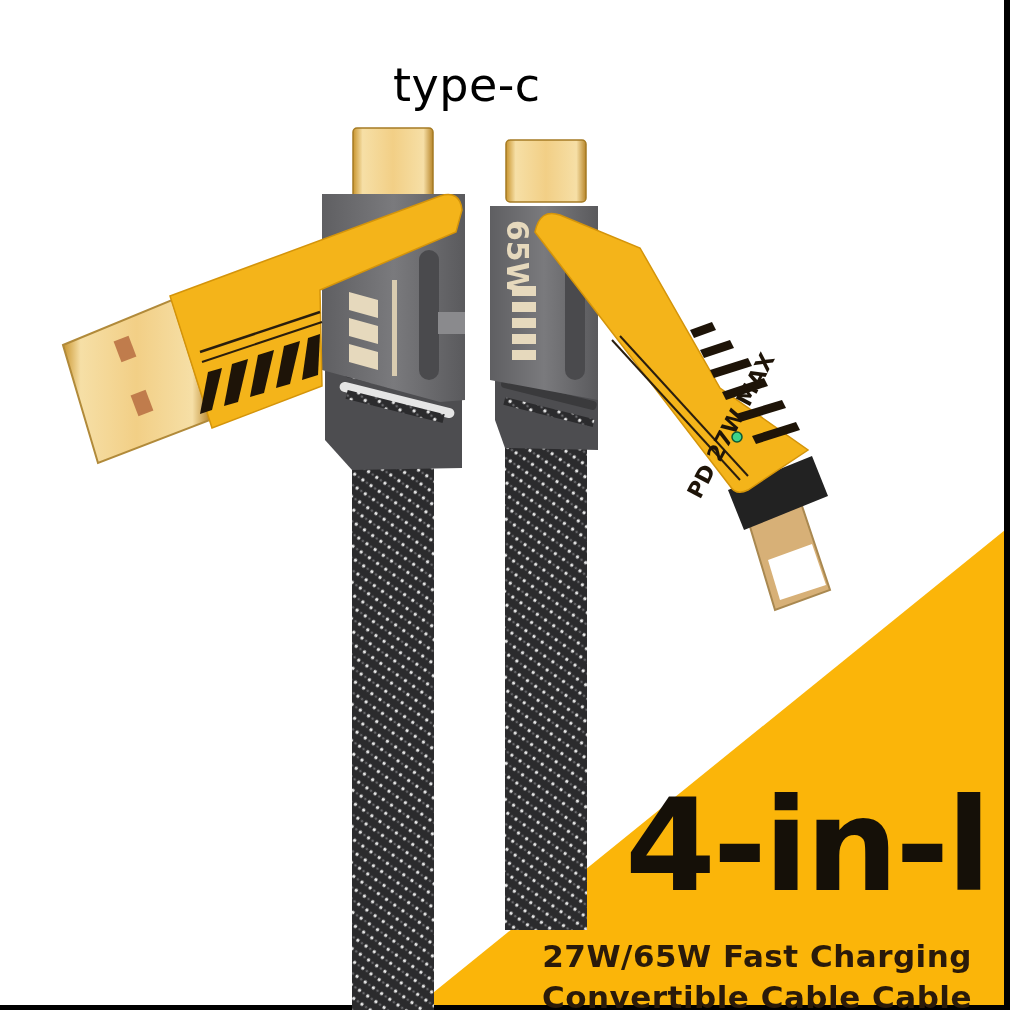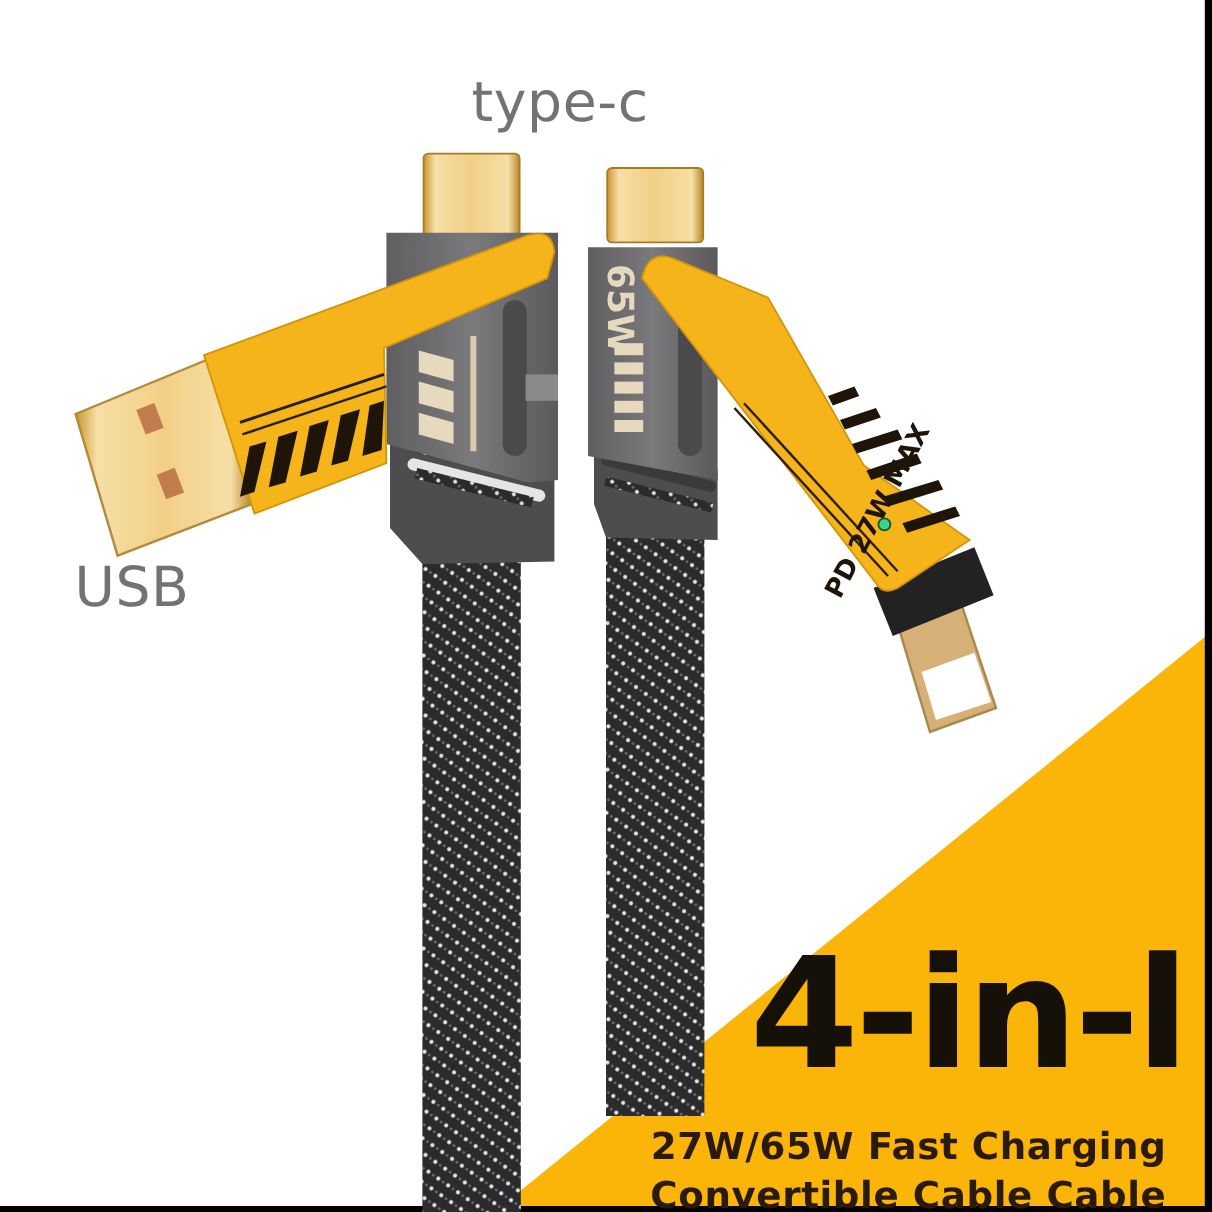--- a/index.html
+++ b/index.html
@@ -1,18 +1,18 @@
 <!DOCTYPE html>
 <html><head>
 <meta charset="utf-8">
 <style>
   html, body { margin:0; padding:0; background:#ffffff; }
   body { width:1010px; height:1010px; position:relative; overflow:hidden; font-family:"Liberation Sans", sans-serif; }
   #stage { position:absolute; left:0; top:0; width:1010px; height:1010px; }
-  .label { position:absolute; color:#737373; font-family:"DejaVu Sans", sans-serif; font-weight:400; white-space:nowrap; letter-spacing:0.5px; }
+  .label { position:absolute; color:#000000; font-family:"DejaVu Sans", sans-serif; font-weight:400; white-space:nowrap; letter-spacing:0.5px; }
   .lbl-typec { left:393px; top:58px; font-size:46px; }
   .lbl-usb { left:62px; top:462px; font-size:46px; }
   .lbl-light { left:684px; top:568px; font-size:46px; }
   .headline { position:absolute; right:22px; top:782px; font-family:"DejaVu Sans", sans-serif; font-weight:700; font-size:128px; line-height:1; color:#151008; letter-spacing:-3px; transform:scaleX(1.02); transform-origin:right; }
   .sub { position:absolute; right:38px; font-family:"DejaVu Sans", sans-serif; font-weight:700; font-size:31px; color:#2a1a0a; letter-spacing:0.5px; white-space:nowrap;margin-top:31px; }
   .sub1 { top:907px; }
   .sub2 { top:948px; }
 </style>
 </head>
 <body>
@@ -120,18 +120,17 @@
         <polygon points="710,370 748,358 752,366 714,378"></polygon>
         <polygon points="722,392 764,378 768,386 726,400"></polygon>
         <polygon points="736,414 782,400 786,408 740,422"></polygon>
         <polygon points="752,436 796,422 800,430 756,444"></polygon>
       </g>
       <text x="0" y="0" transform="translate(700,500) rotate(-62)" font-family="DejaVu Sans, sans-serif" font-weight="700" font-size="22" fill="#1e1408">PD 27W MAX</text>
     </g>
   </svg>
 
   <div class="label lbl-typec">type-c</div>
-  <div class="label lbl-usb">USB</div>
 
   <div class="headline">4-in-l</div>
   <div class="sub sub1">27W/65W Fast Charging</div>
   <div class="sub sub2">Convertible Cable Cable</div>
 </div>
 
 </body></html>

